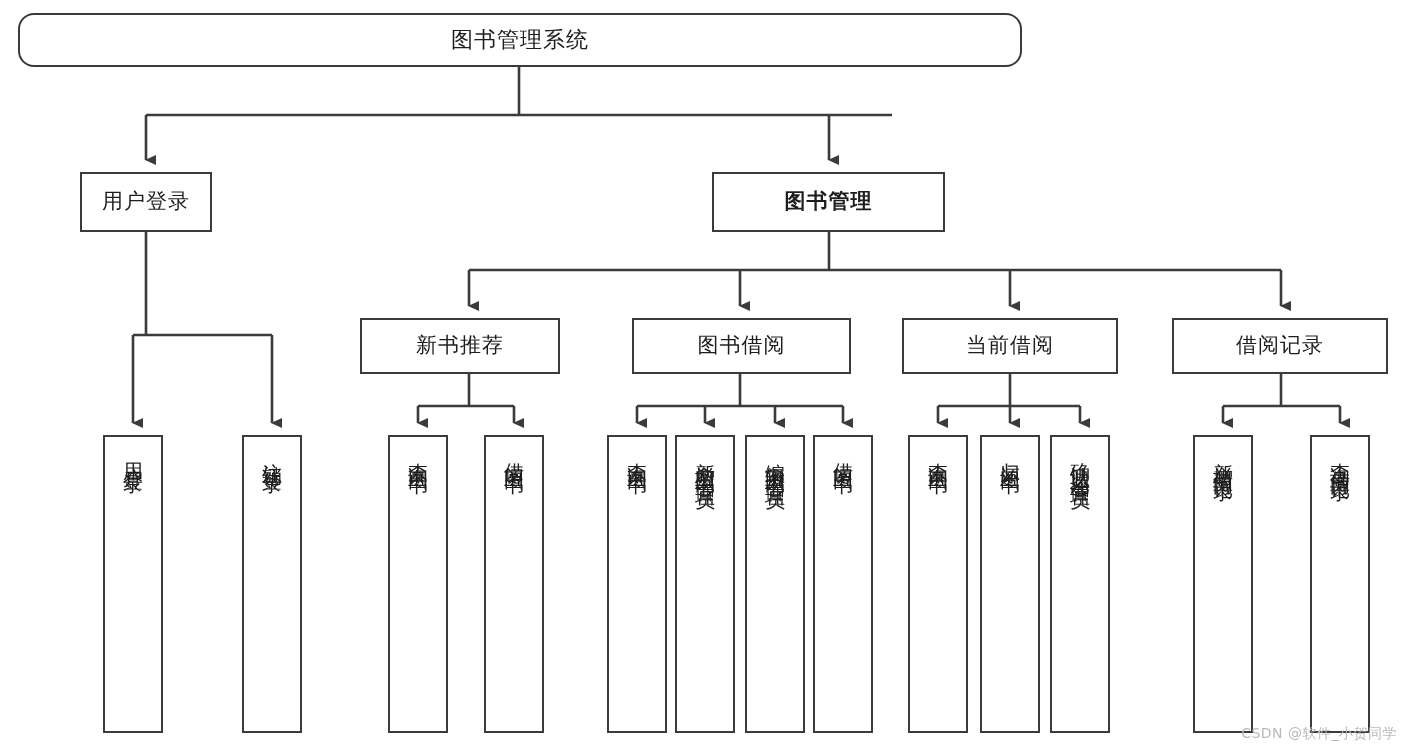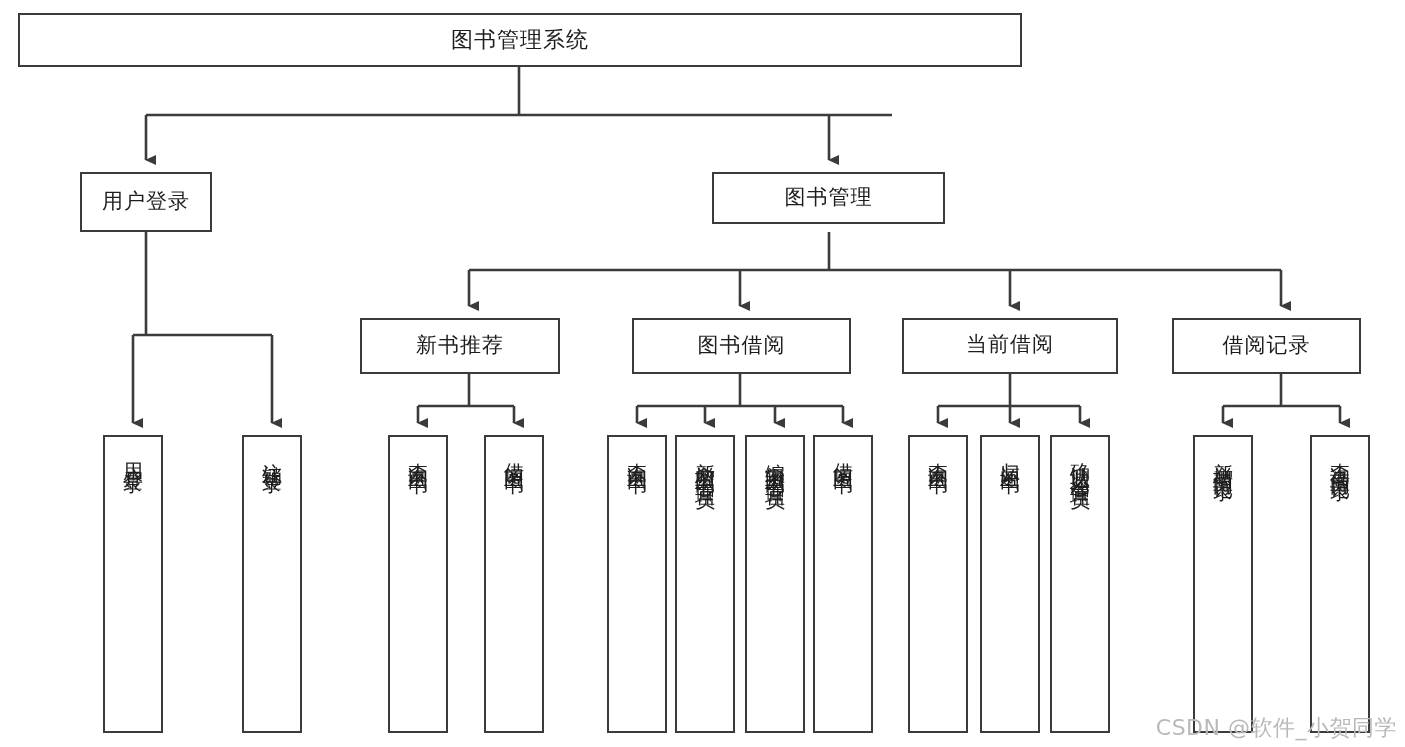--- a/index.html
+++ b/index.html
@@ -57,21 +57,21 @@
     text-orientation: upright;
     letter-spacing: 4px;
     line-height: 1.05;
     white-space: nowrap;
     text-align: left;
   }
   #watermark {
     position: absolute;
     right: 8px;
     bottom: 4px;
-    font-size: 22px;
+    font-size: 14px;
     color: #b9b9b9;
     letter-spacing: 0.5px;
     z-index: 3;
     white-space: nowrap;
   }
 </style>
 </head>
 <body>
 
 <div id="canvas">
@@ -119,41 +119,41 @@
       <path d="M1010,406 L1010,423" marker-end="url(#arw)"></path>
       <path d="M1080,406 L1080,423" marker-end="url(#arw)"></path>
 
       <path d="M1281,374 L1281,406"></path>
       <path d="M1223,406 L1340,406"></path>
       <path d="M1223,406 L1223,423" marker-end="url(#arw)"></path>
       <path d="M1340,406 L1340,423" marker-end="url(#arw)"></path>
     </g>
   </svg>
 
-  <div class="node horiz root" style="left:18px; top:13px; width:1004px; height:54px;">
+  <div class="node horiz root" style="left:18px; top:13px; width:1004px; height:54px;border-radius:16px;">
     <span>图书管理系统</span>
   </div>
 
   <div class="node horiz" style="left:80px; top:172px; width:132px; height:60px;">
     <span>用户登录</span>
   </div>
-  <div class="node horiz" style="left:712px; top:172px; width:233px; height:52px;">
+  <div class="node horiz" style="left:712px; top:172px; width:233px; height:60px;font-weight:bold;">
     <span>图书管理</span>
   </div>
 
   <div class="node horiz" style="left:360px; top:318px; width:200px; height:56px;">
     <span>新书推荐</span>
   </div>
   <div class="node horiz" style="left:632px; top:318px; width:219px; height:56px;">
     <span>图书借阅</span>
   </div>
-  <div class="node horiz" style="left:902px; top:318px; width:216px; height:56px;font-family:Liberation Mono, monospace;">
+  <div class="node horiz" style="left:902px; top:318px; width:216px; height:56px;">
     <span>当前借阅</span>
   </div>
-  <div class="node horiz" style="left:1172px; top:318px; width:189px; height:56px;">
+  <div class="node horiz" style="left:1172px; top:318px; width:216px; height:56px;">
     <span>借阅记录</span>
   </div>
 
   <div class="node leaf" style="left:103px; top:435px; width:60px; height:298px;">
     <span class="vtext">用户登录</span>
   </div>
   <div class="node leaf" style="left:242px; top:435px; width:60px; height:298px;">
     <span class="vtext">注销登录</span>
   </div>
 

